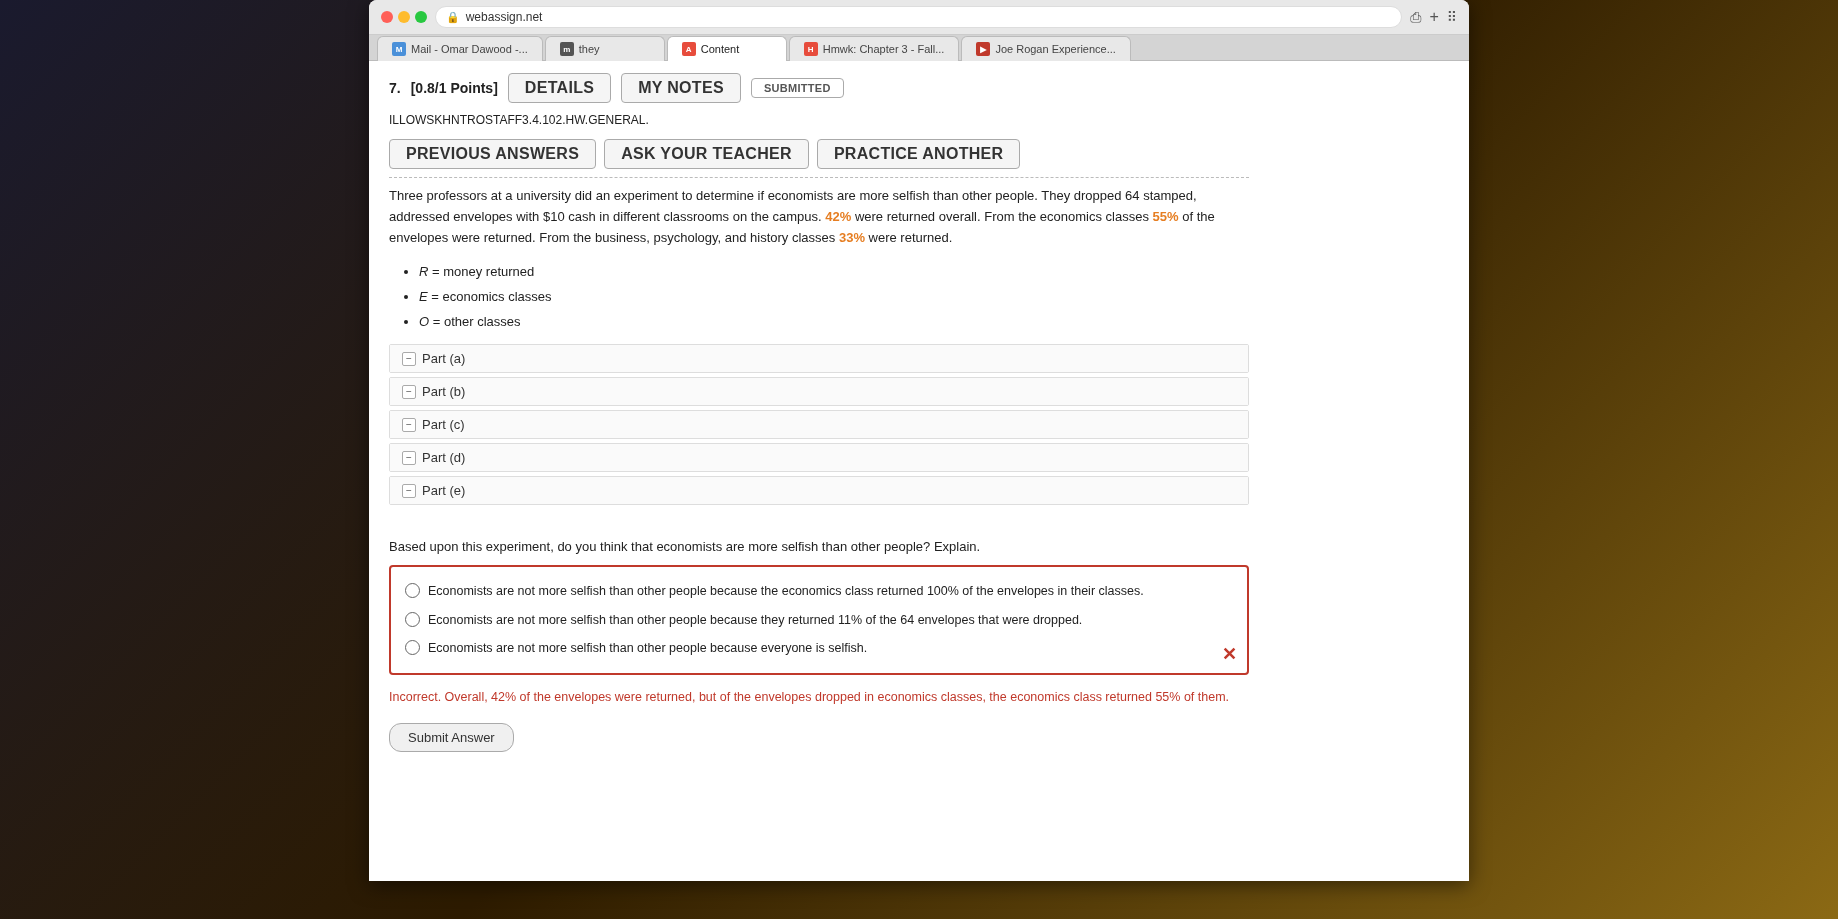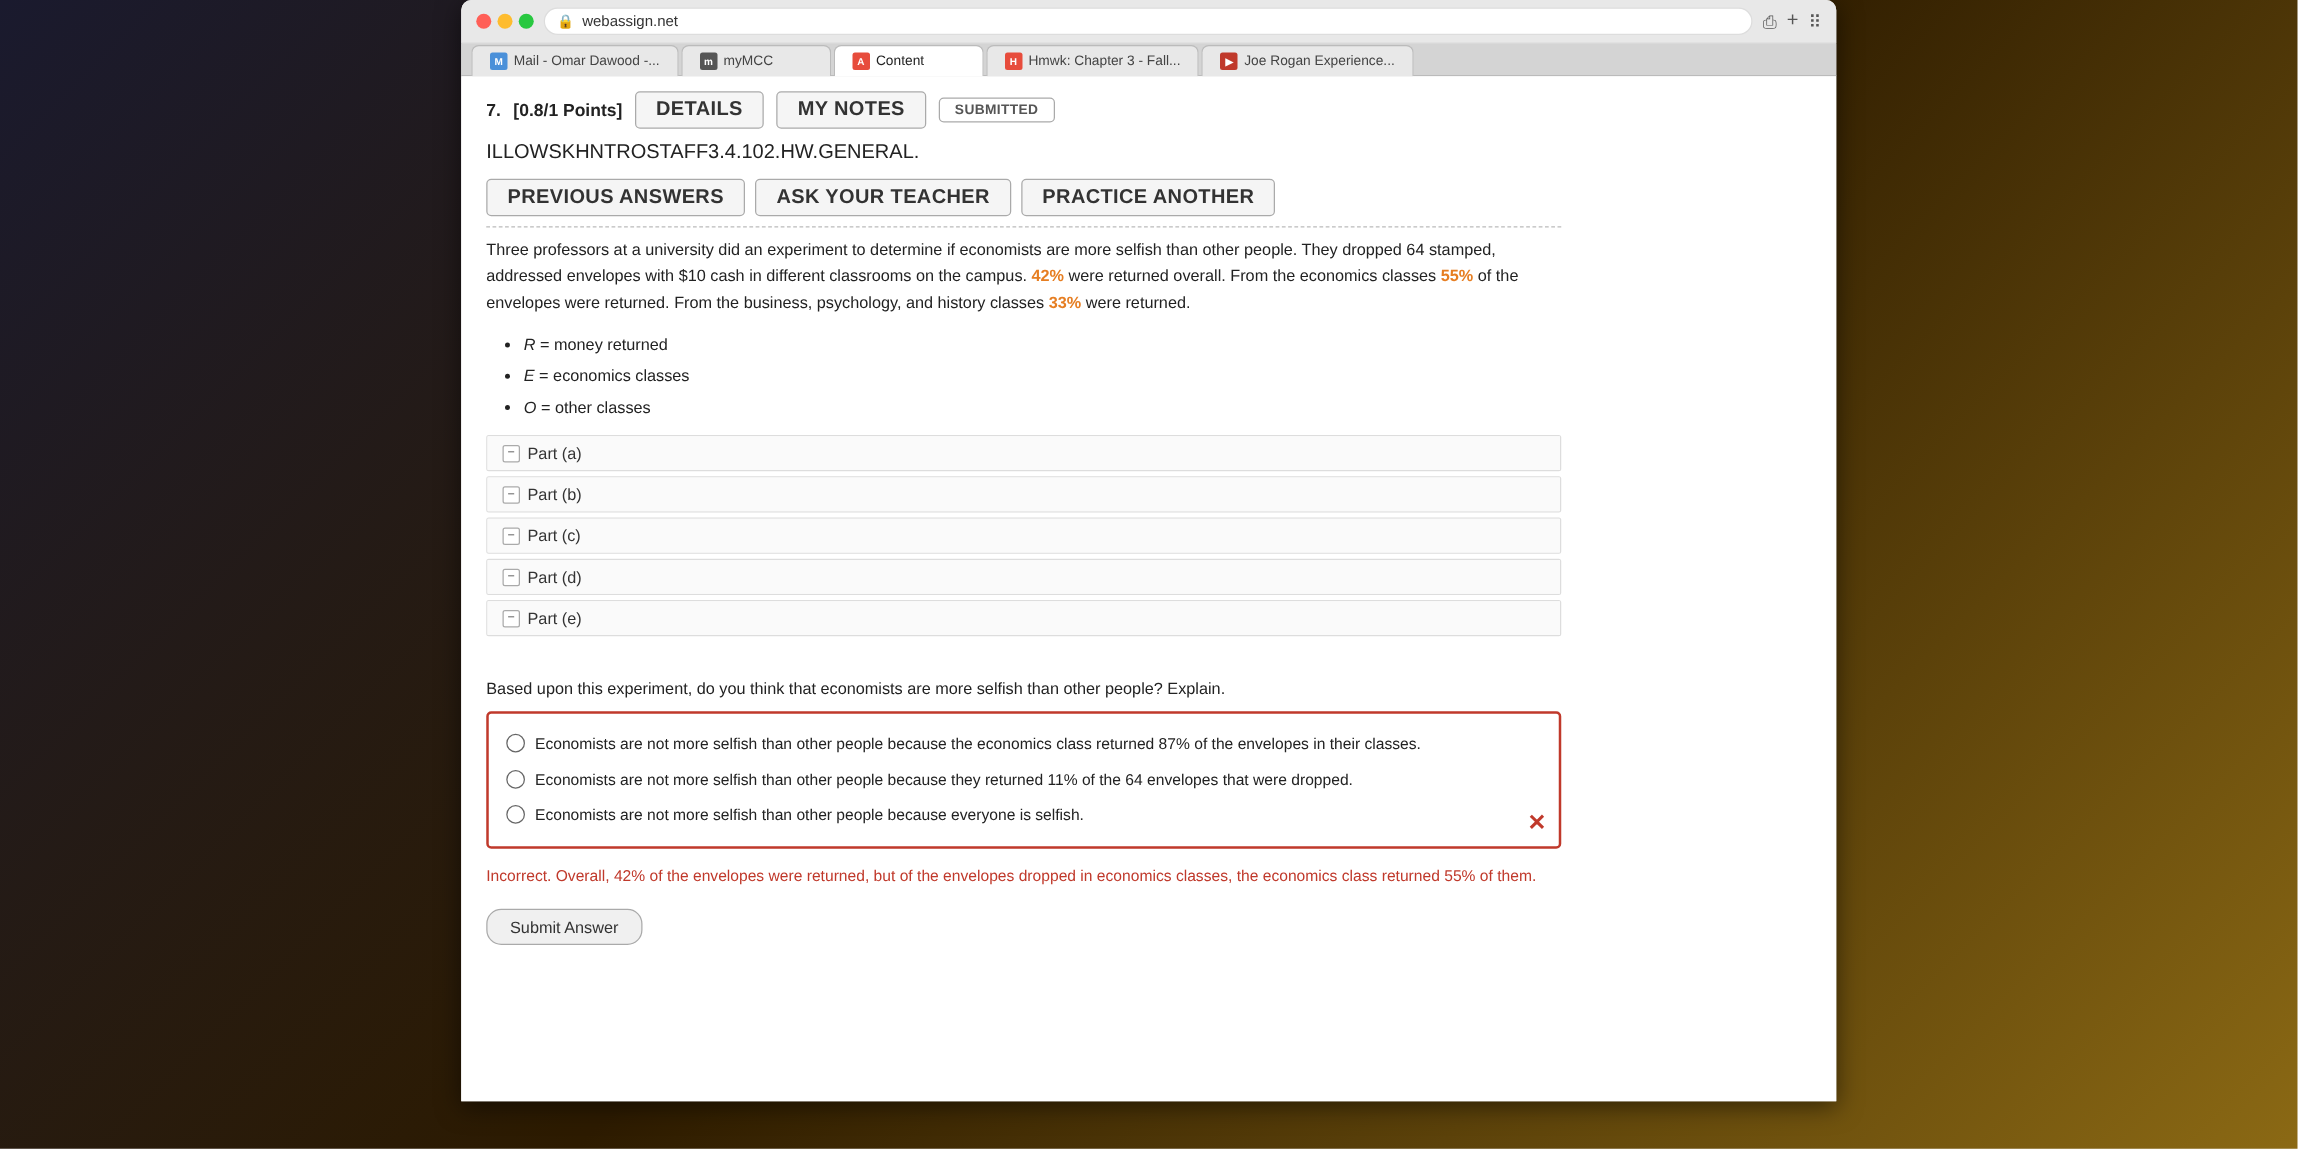--- a/index.html
+++ b/index.html
@@ -152,21 +152,21 @@
 
     .btn-submitted {
       background: white;
       border: 1px solid #aaa;
       color: #555;
       font-size: 11px;
       padding: 3px 12px;
     }
 
     .course-id {
-      font-size: 16px;
+      font-size: 12px;
       color: #222;
       font-weight: 500;
       margin-bottom: 12px;
     }
 
     .toolbar-row {
       display: flex;
       align-items: center;
       gap: 8px;
       margin-bottom: 6px;
@@ -337,21 +337,21 @@
     </div>
   </div>
 
   <div class="browser-tabs">
     <div class="tab">
       <div class="tab-favicon">M</div>
       <span>Mail - Omar Dawood -...</span>
     </div>
     <div class="tab">
       <div class="tab-favicon" style="background:#555;">m</div>
-      <span>myMCC</span>
+      <span>they</span>
     </div>
     <div class="tab active">
       <div class="tab-favicon" style="background:#e74c3c;">A</div>
       <span>Content</span>
     </div>
     <div class="tab">
       <div class="tab-favicon" style="background:#e74c3c;">H</div>
       <span>Hmwk: Chapter 3 - Fall...</span>
     </div>
     <div class="tab">
@@ -435,21 +435,21 @@
       </div>
 
       
       <p class="question-prompt">Based upon this experiment, do you think that economists are more selfish than other people? Explain.</p>
 
       
       <div class="answer-box">
 
         <div class="radio-option">
           <div class="radio-circle"></div>
-          <span>Economists are not more selfish than other people because the economics class returned 87% of the envelopes in their classes.</span>
+          <span>Economists are not more selfish than other people because the economics class returned 100% of the envelopes in their classes.</span>
         </div>
 
 
         <div class="radio-option">
           <div class="radio-circle"></div>
           <span>Economists are not more selfish than other people because they returned 11% of the 64 envelopes that were dropped.</span>
         </div>
 
         <div class="radio-option">
           <div class="radio-circle"></div>

